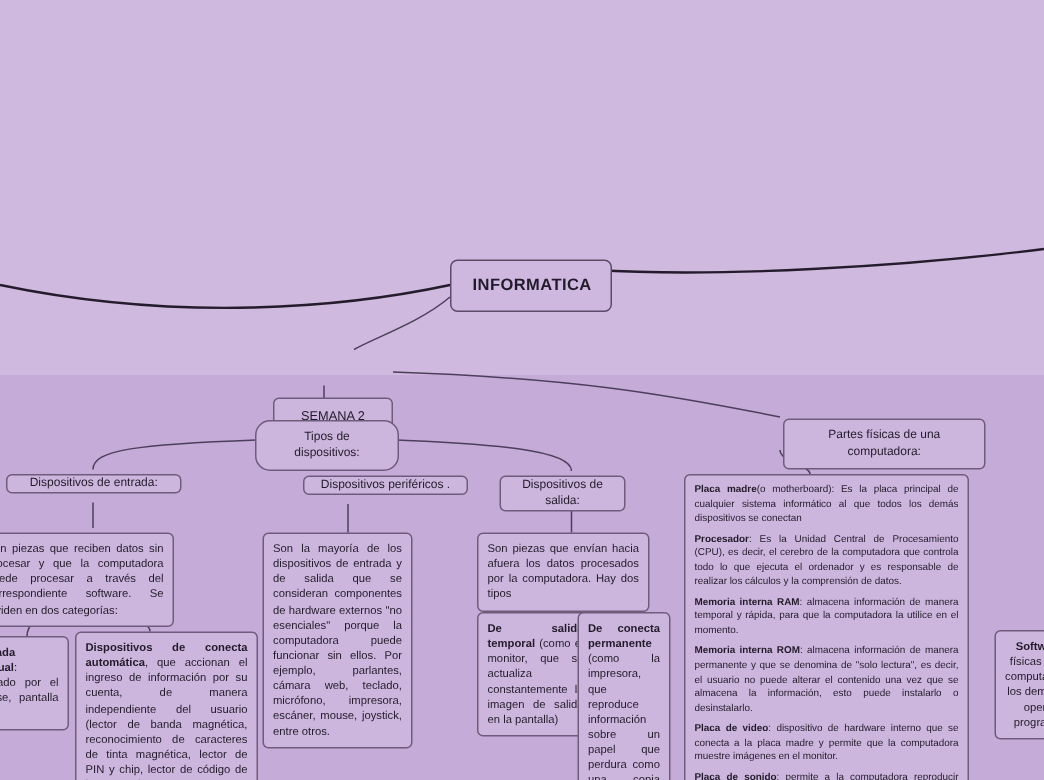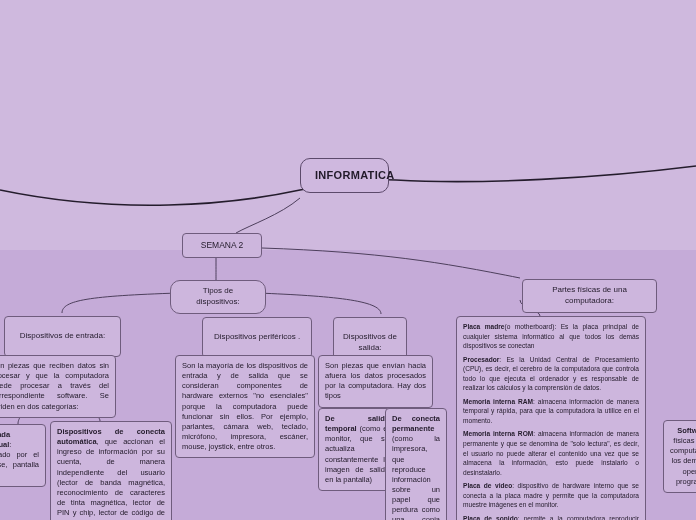--- a/index.html
+++ b/index.html
@@ -61,29 +61,30 @@
     font-size: 11px;
     font-weight: bold;
     letter-spacing: 0.3px;
     padding: 9px 14px;
     text-align: center;
   }
   .node.level1 {
     font-size: 8.5px;
     padding: 6px 12px;
     text-align: center;
+    margin-top: 32px;
   }
   .node.level2 {
     font-size: 8px;
     padding: 5px 10px;
     text-align: center;
   }
   .node.level3 {
     font-size: 8px;
-    padding: 14px 9px;
+    padding: 0 9px;
     text-align: center;
   }
   .node b {
     font-weight: bold;
   }
   .para {
     margin: 0 0 4px 0;
   }
   .para:last-child {
     margin-bottom: 0;
@@ -116,21 +117,21 @@
 
     <path d="M40,404 C 22,412 18,418 18,424" stroke="#4d3f5c" stroke-width="1" fill="none"></path>
     <path d="M70,404 C 92,412 100,416 100,421" stroke="#4d3f5c" stroke-width="1" fill="none"></path>
 
     <path d="M358,392 C 344,400 345,404 345,408" stroke="#4d3f5c" stroke-width="1" fill="none"></path>
     <path d="M404,392 C 414,400 414,404 414,408" stroke="#4d3f5c" stroke-width="1" fill="none"></path>
 
     <path d="M520,300 C 520,308 540,310 540,316" stroke="#4d3f5c" stroke-width="1" fill="none"></path>
   </svg>
 
-  <div class="node root center" style="left:300px; top:158px; width:89px;border-radius:10px;">
+  <div class="node root center" style="left:300px; top:173px; width:108px;">
     <span>INFORMATICA</span>
   </div>
 
   <div class="node level1 center" style="left:182px; top:233px; width:80px;">
     <span>SEMANA 2</span>
   </div>
 
   <div class="node level2 center" style="left:170px; top:280px; width:96px;border-radius:10px;">
     <span>Tipos de dispositivos:</span>
   </div>
@@ -140,37 +141,37 @@
   </div>
 
   <div class="node level3 center" style="left:4px; top:316px; width:117px;">
     <span>Dispositivos de entrada:</span>
   </div>
 
   <div class="node level3 center" style="left:185px; top:317px; width:110px;margin-left:17px;">
     <span>Dispositivos periféricos .</span>
   </div>
 
-  <div class="node level3 center" style="left:333px; top:317px; width:74px;">
+  <div class="node level3 center" style="left:333px; top:317px; width:84px;">
     <span>Dispositivos de salida:</span>
   </div>
 
   <div class="node" style="left:-16px; top:355px; width:132px;">
     <span>Son piezas que reciben datos sin procesar y que la computadora puede procesar a través del correspondiente software. Se dividen en dos categorías:</span>
   </div>
 
   <div class="node" style="left:-24px; top:424px; width:70px;">
     <b>entrada manual</b><span>: operado por el mouse, pantalla etc.)</span>
   </div>
 
   <div class="node" style="left:50px; top:421px; width:122px;">
     <b>Dispositivos de conecta automática</b><span>, que accionan el ingreso de información por su cuenta, de manera independiente del usuario (lector de banda magnética, reconocimiento de caracteres de tinta magnética, lector de PIN y chip, lector de código de barras, etc).</span>
   </div>
 
-  <div class="node" style="left:175px; top:355px; width:140px;">
+  <div class="node" style="left:175px; top:355px; width:100px;">
     <span>Son la mayoría de los dispositivos de entrada y de salida que se consideran componentes de hardware externos "no esenciales" porque la computadora puede funcionar sin ellos. Por ejemplo, parlantes, cámara web, teclado, micrófono, impresora, escáner, mouse, joystick, entre otros.</span>
   </div>
 
   <div class="node" style="left:318px; top:355px; width:115px;">
     <span>Son piezas que envían hacia afuera los datos procesados por la computadora. Hay dos tipos</span>
   </div>
 
   <div class="node" style="left:318px; top:408px; width:78px;">
     <b>De salida temporal</b>
     <span>(como el monitor, que se actualiza constantemente la imagen de salida en la pantalla)</span>

